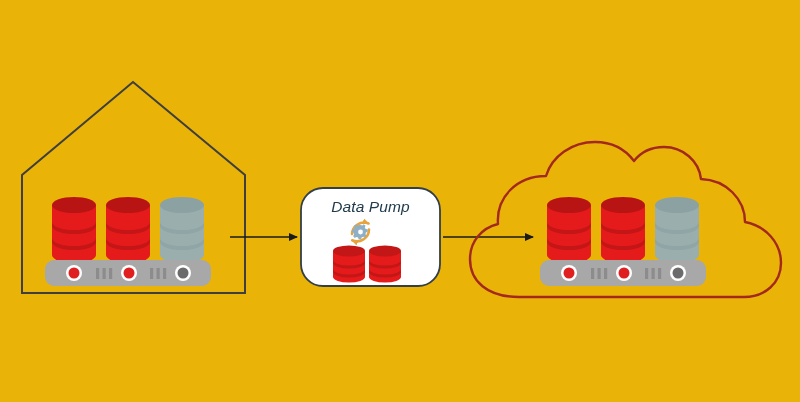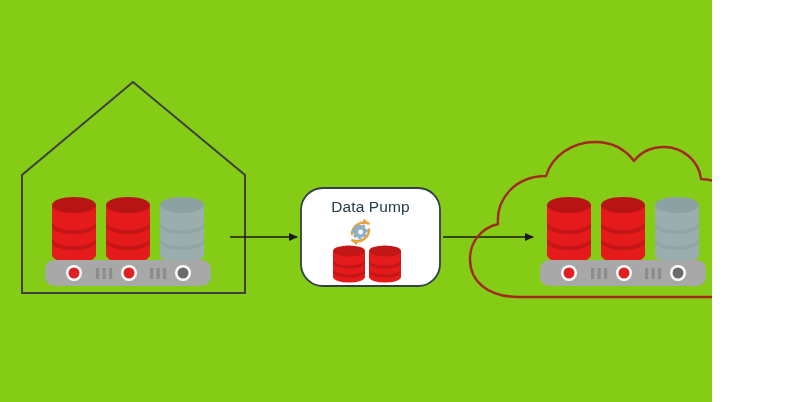--- a/index.html
+++ b/index.html
@@ -6,24 +6,25 @@
   html, body {
     margin: 0;
     padding: 0;
     background: #ffffff;
   }
   body {
     font-family: "Liberation Sans", sans-serif;
   }
   #canvas {
     position: relative;
-    width: 712px;
+    width: 800px;
     height: 402px;
-    background: #84cc16;
+    background: #eab308;
     overflow: hidden;
+    font-style: italic;
   }
   #canvas svg.layer {
     position: absolute;
     left: 0;
     top: 0;
     width: 800px;
     height: 402px;
     display: block;
   }
   .pump-title {

